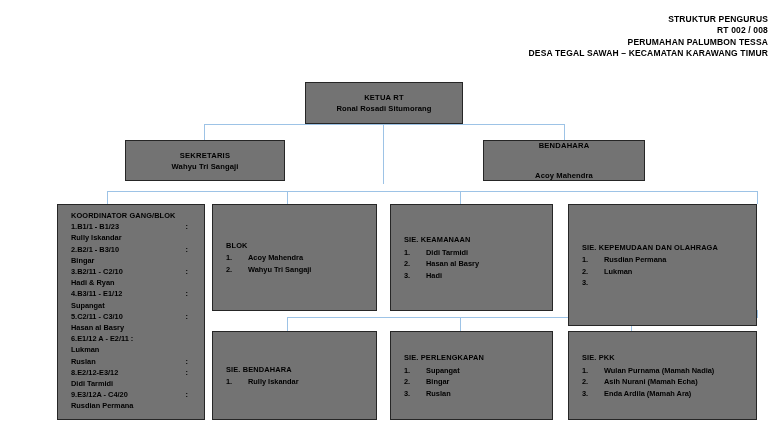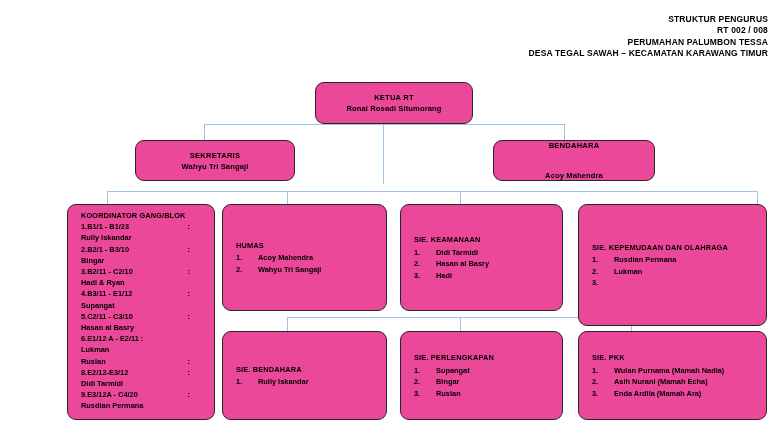--- a/index.html
+++ b/index.html
@@ -45,23 +45,22 @@
     background: #9DC3E6;
   }
   .conn.v { width: 1px; }
   .conn.h { height: 1px; }
 
   
   .box {
     position: absolute;
     box-sizing: border-box;
     border: 1.1px solid #262626;
-    border-radius: 9px;
-    background: #ec4899;
-    margin-left: 10px;
+    border-radius: 0;
+    background: #737373;
   }
 
   .box-center {
     display: flex;
     flex-direction: column;
     align-items: center;
     justify-content: center;
     text-align: center;
   }
   .box-role {
@@ -100,21 +99,21 @@
     white-space: nowrap;
   }
   .sect-num {
     width: 22px;
     flex: 0 0 22px;
   }
   .sect-name { flex: 1 1 auto; }
 
   
   .coord {
-    padding: 5px 12px 0 0;
+    padding: 5px 4px 0 0;
     overflow: hidden;
   }
   .coord-title {
     font-size: 7.4px;
     font-weight: bold;
     letter-spacing: 0.1px;
     line-height: 11.2px;
     padding-left: 13px;
     white-space: nowrap;
   }
@@ -242,21 +241,21 @@
         <div class="coord-range"><span>9.</span><span>E3/12A - C4/20</span></div>
         <div class="coord-colon">:</div>
         <div class="coord-person">Rusdian Permana</div>
       </div>
 
     </div>
   </div>
 
   <div class="box sect" style="left:212px; top:204px; width:165px; height:107px;">
     <div class="sect-inner">
-      <div class="sect-title">HUMAS</div>
+      <div class="sect-title">BLOK</div>
       <div class="sect-row">
         <span class="sect-num">1.</span>
         <span class="sect-name">Acoy Mahendra</span>
       </div>
       <div class="sect-row">
         <span class="sect-num">2.</span>
         <span class="sect-name">Wahyu Tri Sangaji</span>
       </div>
     </div>
   </div>

